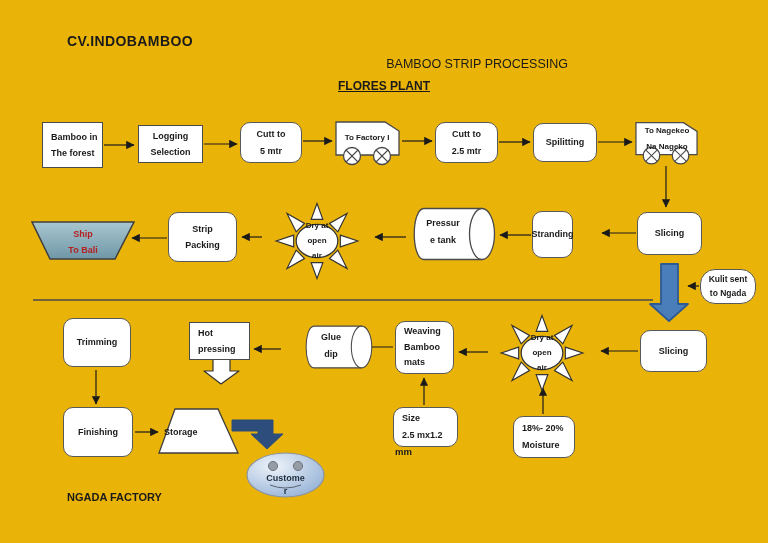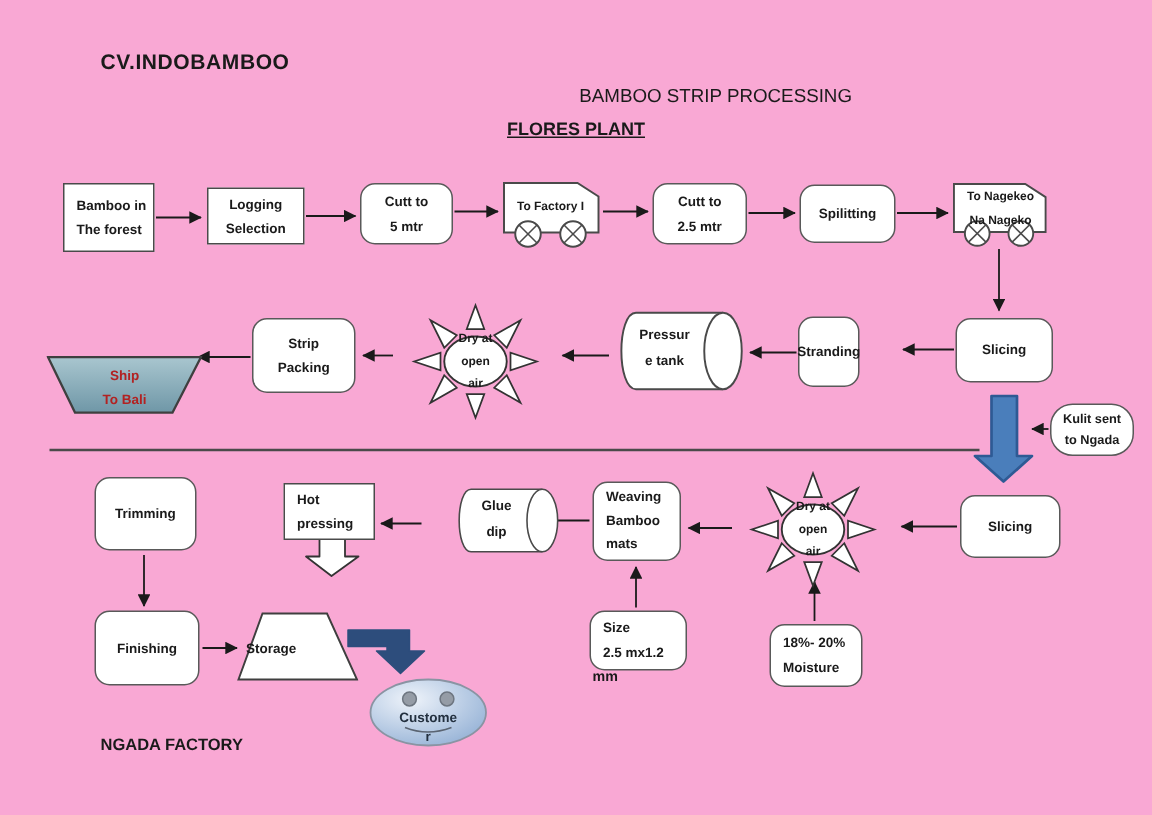--- a/index.html
+++ b/index.html
@@ -1,16 +1,16 @@
 <!DOCTYPE html>
 <html><head>
 <meta charset="utf-8">
 <style>
   html,body{margin:0;padding:0;background:#fff;}
-  .canvas{position:relative;width:768px;height:543px;background:#f9a8d4;overflow:hidden;
+  .canvas{position:relative;width:768px;height:543px;background:#eab308;overflow:hidden;
           font-family:"Liberation Sans",sans-serif;color:#1a1a1a;}
   .layer{position:absolute;left:0;top:0;width:768px;height:543px;}
   .node{position:absolute;box-sizing:border-box;font-size:9px;font-weight:700;line-height:1.8;}
   .box{background:#fff;border:1.3px solid #4a4a4a;display:flex;flex-direction:column;justify-content:center;}
   .rounded{border-radius:10px;border:1.3px solid #595959;}
   .center{align-items:center;text-align:center;}
   .leftpad{align-items:flex-start;text-align:left;padding-left:8px;}
   .shape svg.bg{position:absolute;left:0;top:0;width:100%;height:100%;}
   .txt{position:absolute;font-weight:700;}
   .hdr-company{position:absolute;left:67px;top:33px;font-size:14px;font-weight:700;letter-spacing:.4px;}
@@ -159,21 +159,21 @@
       <span class="ln">open</span>
       <span class="ln">air</span>
     </div>
   </div>
 
   <div class="node box rounded center" style="left:168px;top:212px;width:69px;height:50px;">
     <span class="ln">Strip</span>
     <span class="ln">Packing</span>
   </div>
 
-  <div class="node shape" style="left:31px;top:221px;width:104px;height:40px;margin-top:16px;">
+  <div class="node shape" style="left:31px;top:221px;width:104px;height:40px;">
     <svg class="bg" viewBox="0 0 104 40">
       <defs>
         <linearGradient id="shipg" x1="0" y1="0" x2="0" y2="1">
           <stop offset="0" stop-color="#a9c6cf"></stop>
             <stop offset="1" stop-color="#6f97a7"></stop>
         </linearGradient>
       </defs>
       <polygon points="1,1 103,1 84,38 19,38" fill="url(#shipg)" stroke="#3f3f3f" stroke-width="1.5"></polygon>
     </svg>
     <div class="txt" style="left:0;top:5px;width:104px;text-align:center;font-size:9px;line-height:1.8;color:#b22222;">

